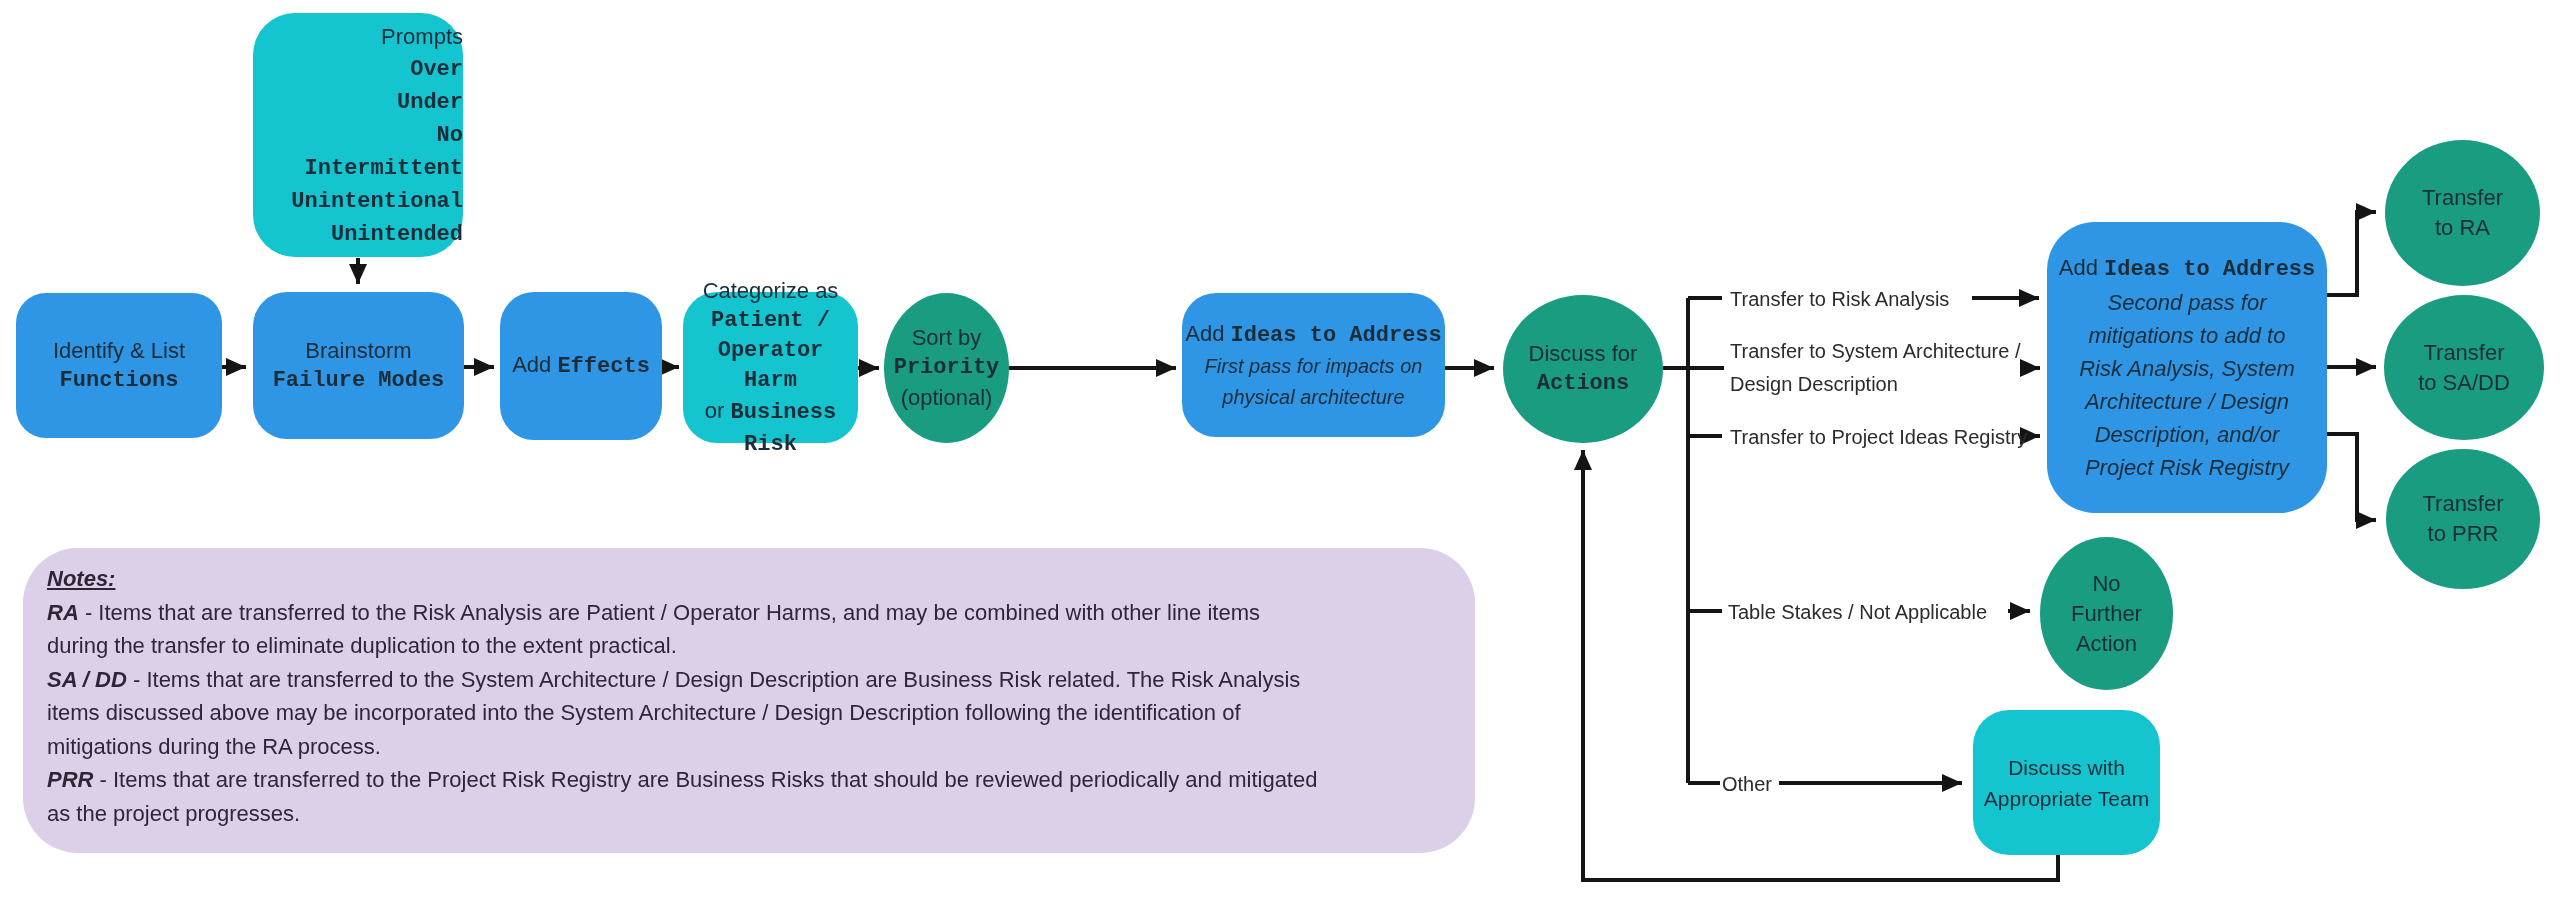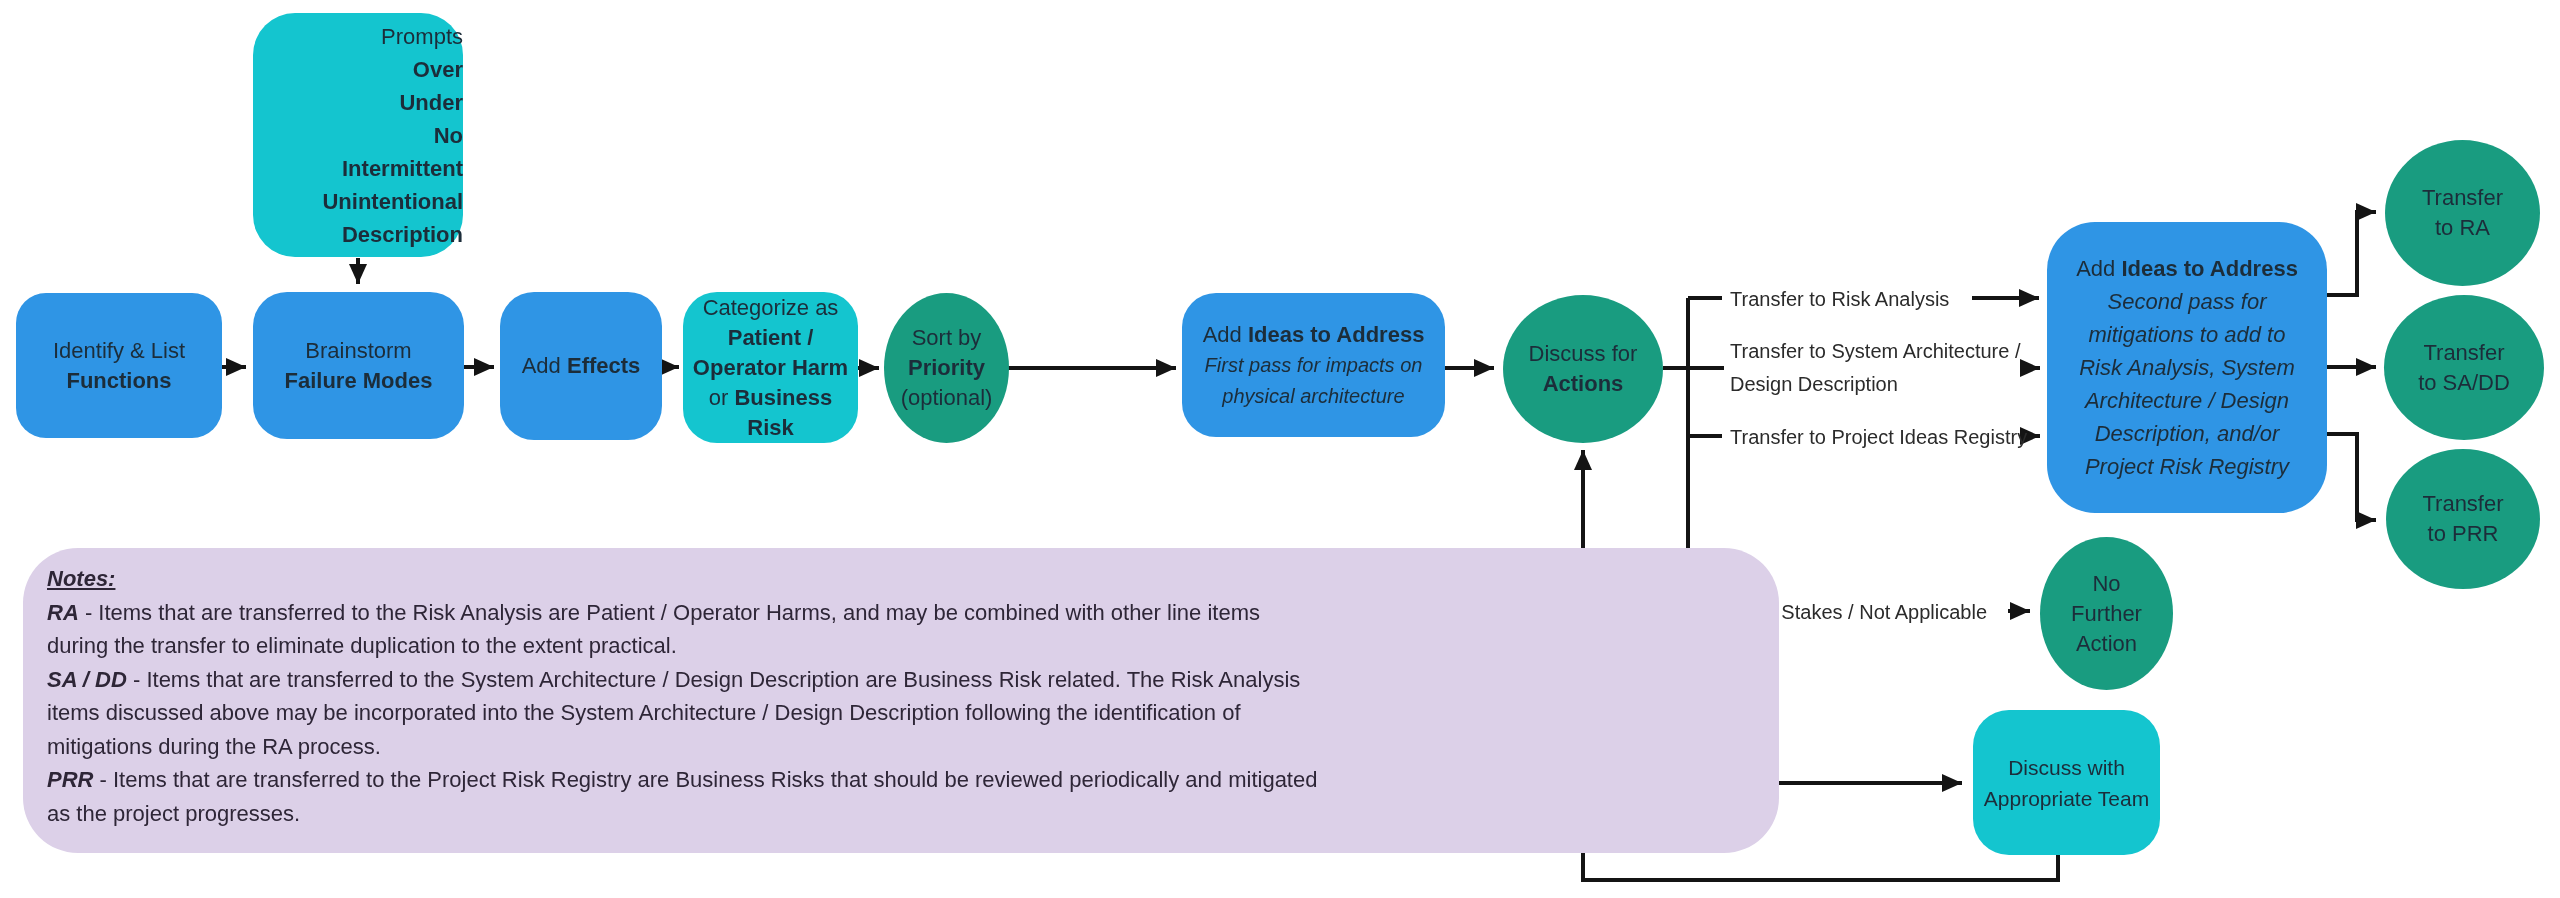--- a/index.html
+++ b/index.html
@@ -5,21 +5,21 @@
   html,body{margin:0;padding:0;background:#ffffff;}
   #canvas{position:relative;width:2560px;height:898px;background:#ffffff;overflow:hidden;
           font-family:"Liberation Sans","DejaVu Sans",sans-serif;color:#1C2D3A;}
   #wires{position:absolute;left:0;top:0;width:2560px;height:898px;}
   .node{position:absolute;display:flex;flex-direction:column;align-items:center;justify-content:center;
         text-align:center;font-size:22px;line-height:30px;color:#1C2D3A;box-sizing:border-box;}
   .blue{background:#2F95E5;}
   .teal{background:#14C5CF;}
   .green{background:#199C80;}
   .ellipse{border-radius:50%;}
-  .b{font-weight:bold;}
+  .b{font-weight:bold;font-family:Liberation Mono, monospace;}
   .i{font-style:italic;}
   .pre{white-space:pre-line;}
   .branch-label{position:absolute;font-size:20px;line-height:33px;color:#2B2B2B;white-space:pre-line;}
   #node-prompts{left:253px;top:13px;width:210px;height:244px;border-radius:42px;line-height:33px;align-items:flex-end;}
   #node-identify{left:16px;top:293px;width:206px;height:145px;border-radius:30px;}
   #node-brainstorm{left:253px;top:292px;width:211px;height:147px;border-radius:34px;}
   #node-effects{left:500px;top:292px;width:162px;height:148px;border-radius:34px;}
   #node-categorize{left:683px;top:292px;width:175px;height:151px;border-radius:34px;padding:4px;}
   #node-sort{left:884px;top:293px;width:125px;height:150px;}
   #node-firstpass{left:1182px;top:293px;width:263px;height:144px;border-radius:34px;line-height:31px;}
@@ -30,21 +30,21 @@
   #node-transfer-ra{left:2385px;top:140px;width:155px;height:146px;}
   #node-transfer-sadd{left:2384px;top:295px;width:160px;height:145px;}
   #node-transfer-prr{left:2386px;top:449px;width:154px;height:140px;}
   #node-nofurther{left:2040px;top:537px;width:133px;height:153px;}
   #node-discuss{left:1973px;top:710px;width:187px;height:145px;border-radius:36px;font-size:21px;line-height:31px;}
   #label-ra{left:1730px;top:283px;}
   #label-sadd{left:1730px;top:335px;}
   #label-prr{left:1730px;top:421px;}
   #label-table{left:1728px;top:596px;}
   #label-other{left:1722px;top:768px;}
-  #notes-box{position:absolute;left:23px;top:548px;width:1756px;height:305px;background:#DCD0E8;
+  #notes-box{position:absolute;left:23px;top:548px;width:1452px;height:305px;background:#DCD0E8;
              border-radius:55px;box-sizing:border-box;padding:14px 20px 0 24px;
              color:#2E2637;font-size:22px;line-height:33.5px;}
   #notes-box .title{font-weight:bold;font-style:italic;text-decoration:underline;}
   #notes-box p{margin:0;white-space:pre-line;}
   #notes-box .nlabel{font-weight:bold;font-style:italic;}
 </style>
 </head>
 <body>
 
 <div id="canvas">
@@ -81,21 +81,21 @@
     </g>
   </svg>
 
   <div class="node teal" id="node-prompts">
     <div>Prompts</div>
     <div class="b">Over</div>
     <div class="b">Under</div>
     <div class="b">No</div>
     <div class="b">Intermittent</div>
     <div class="b">Unintentional</div>
-    <div class="b">Description</div>
+    <div class="b">Unintended</div>
   </div>
 
   <div class="node blue" id="node-identify">
     <div>Identify &amp; List</div>
     <div class="b">Functions</div>
   </div>
 
   <div class="node blue" id="node-brainstorm">
     <div>Brainstorm</div>
     <div class="b">Failure Modes</div>

